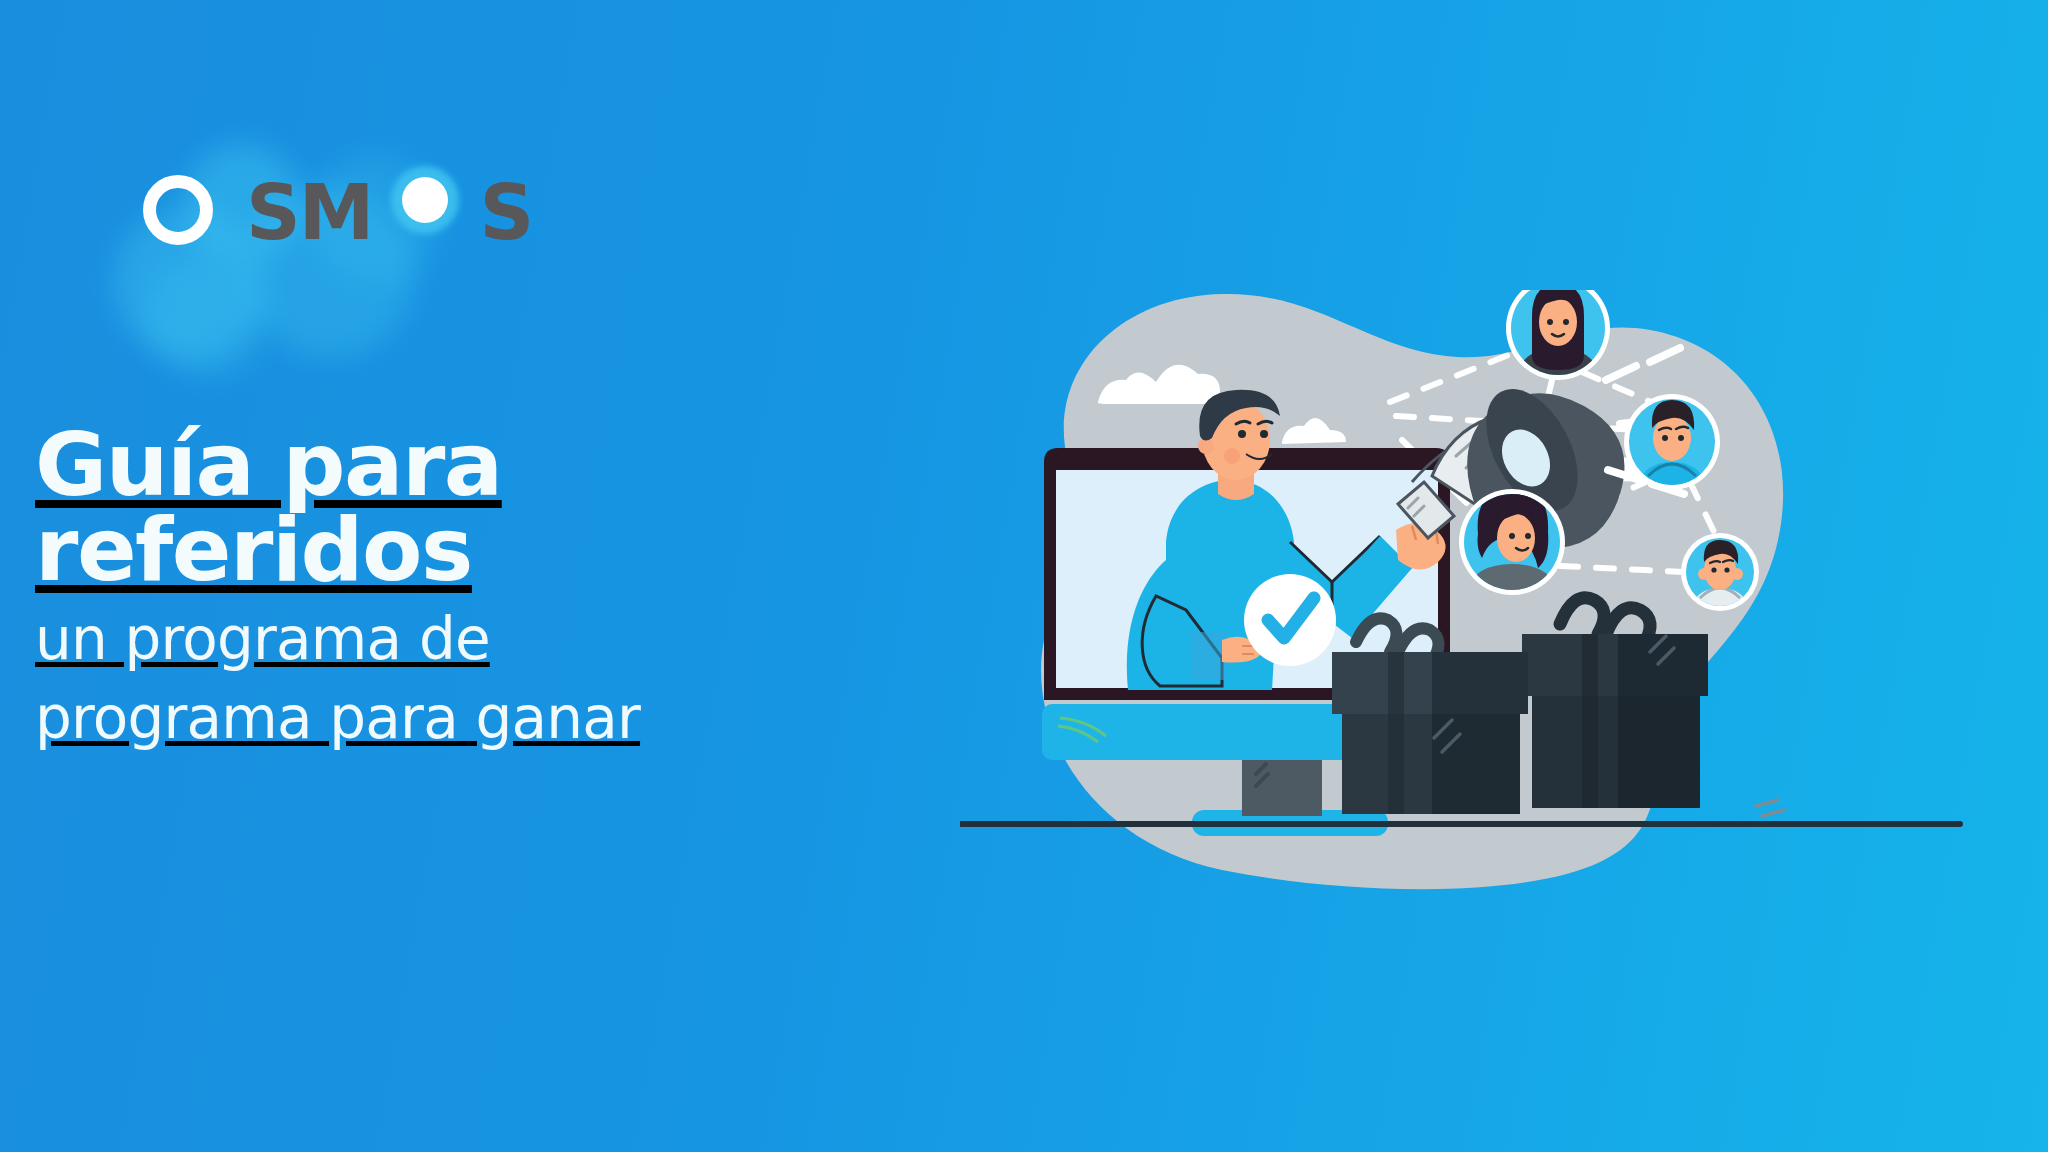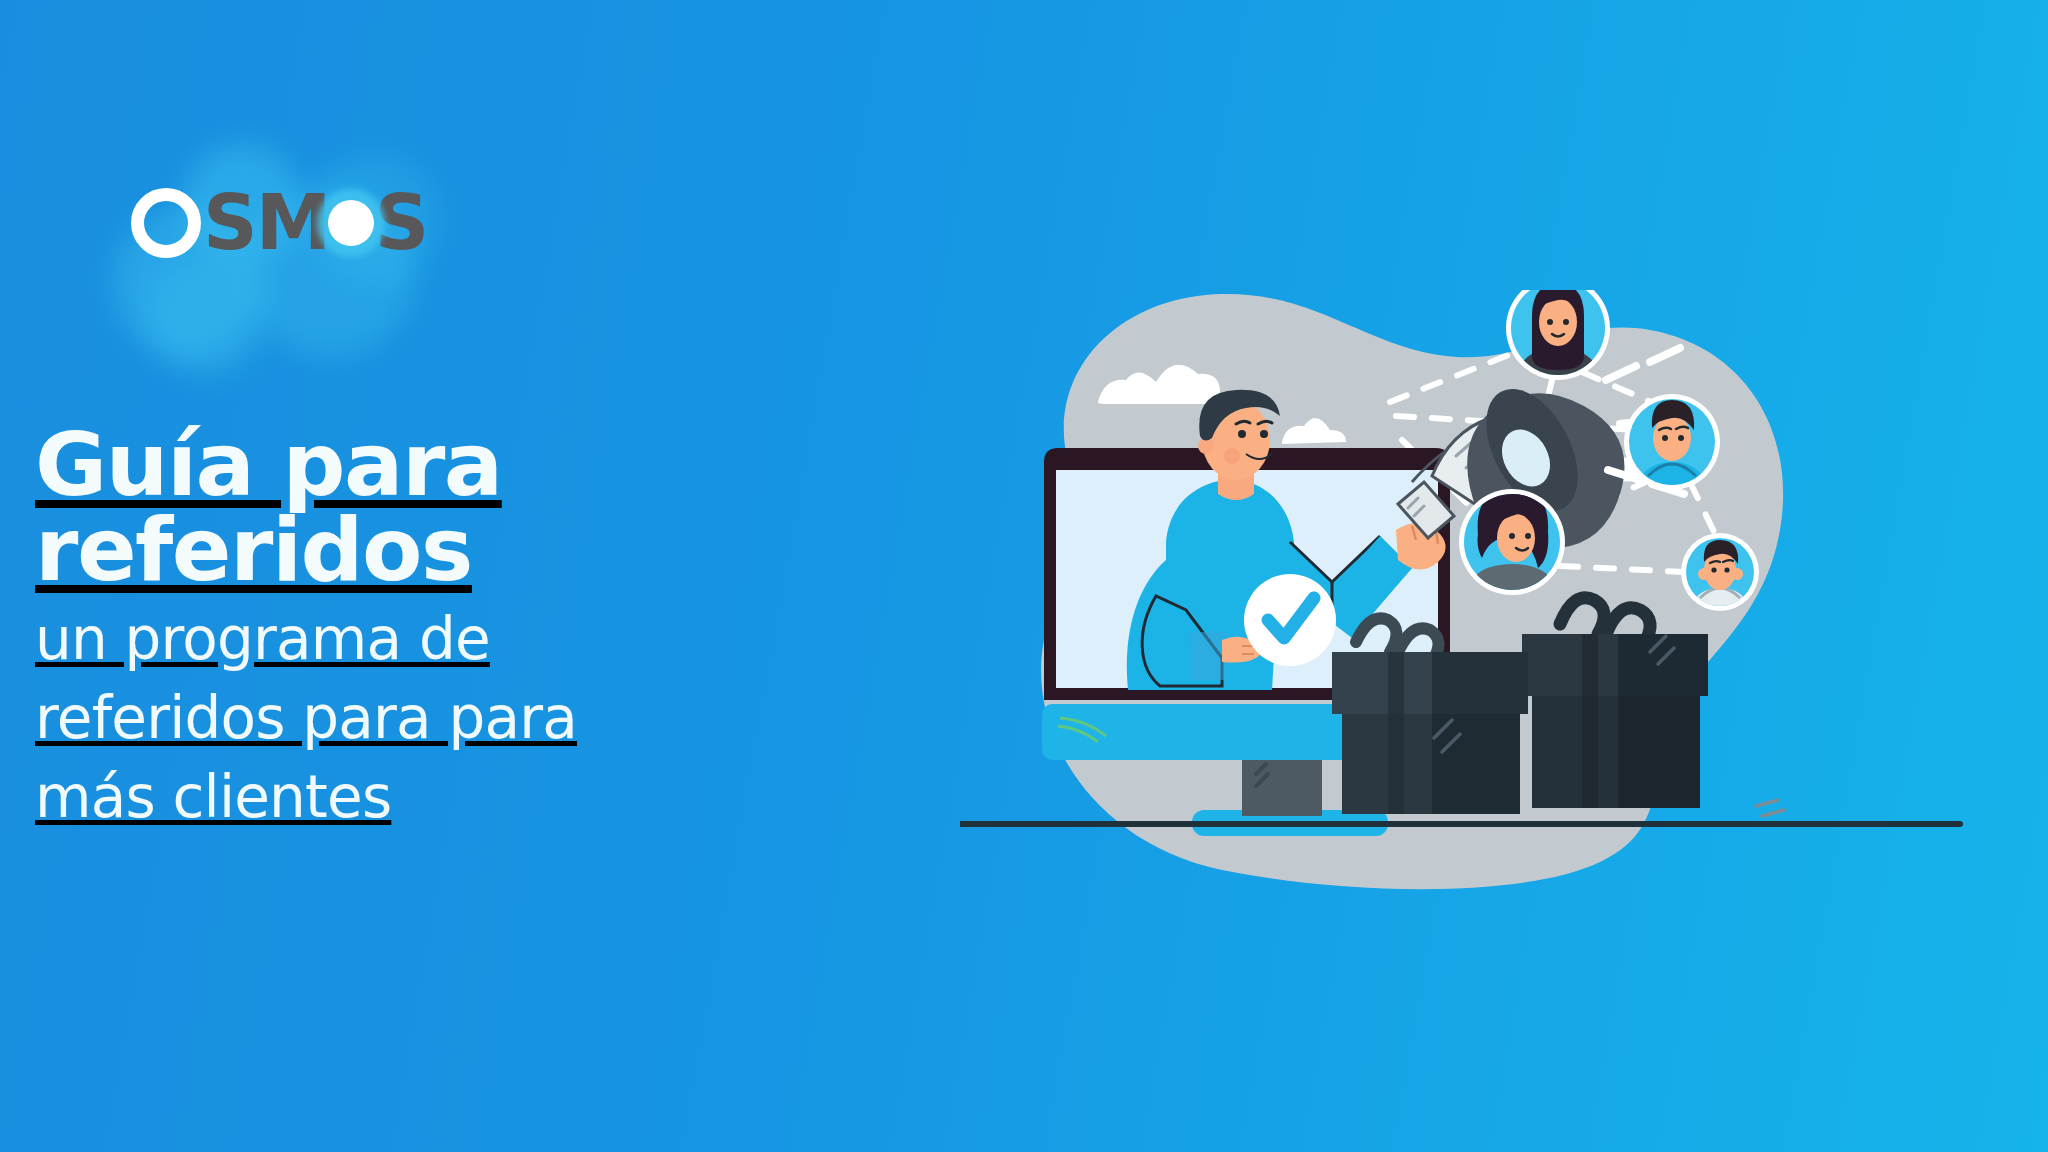--- a/index.html
+++ b/index.html
@@ -31,25 +31,26 @@
     filter: blur(14px);
   }
   .glow.g1 { left: 18px;  top: 72px;  width: 150px; height: 150px; opacity: .40; }
   .glow.g2 { left: 88px;  top: 10px;  width: 118px; height: 118px; opacity: .46; }
   .glow.g3 { left: 150px; top: 52px;  width: 170px; height: 170px; opacity: .34; }
   .glow.g4 { left: 52px;  top: 120px; width: 120px; height: 120px; opacity: .30; }
   .glow.g5 { left: 215px; top: 18px;  width: 130px; height: 130px; opacity: .22; }
 
   #logo-wordmark {
     position: absolute;
-    left: 36px;
+    left: 48px;
     top: 40px;
     height: 96px;
     display: flex;
-    align-items: center;
+    align-items: flex-start;
+    gap: 31px;
   }
   .logo-o-ring {
     width: 70px;
     height: 70px;
     border-radius: 50%;
     border: 13px solid #ffffff;
     box-sizing: border-box;
     margin-right: 2px;
     flex: none;
   }
@@ -142,22 +143,21 @@
         <span class="core"></span>
       </span>
       <span class="logo-text">S</span>
     </div>
   </div>
 
   <div id="headline-block">
     <div class="h-strong">Guía para</div>
     <div class="h-strong">referidos</div>
     <div class="h-light">un programa de</div>
-    <div class="h-light">referidos para para</div>
-    <div class="h-light">más clientes</div>
+    <div class="h-light">programa para ganar</div>
   </div>
 
   <div id="illustration">
     <svg width="1060" height="660" viewBox="0 0 1060 660" xmlns="http://www.w3.org/2000/svg">
       <defs>
         <clipPath id="clipScreen">
           <rect x="92" y="178" width="390" height="222" rx="4"></rect>
         </clipPath>
         <clipPath id="clipA1">
             <circle cx="598" cy="38" r="47"></circle>

